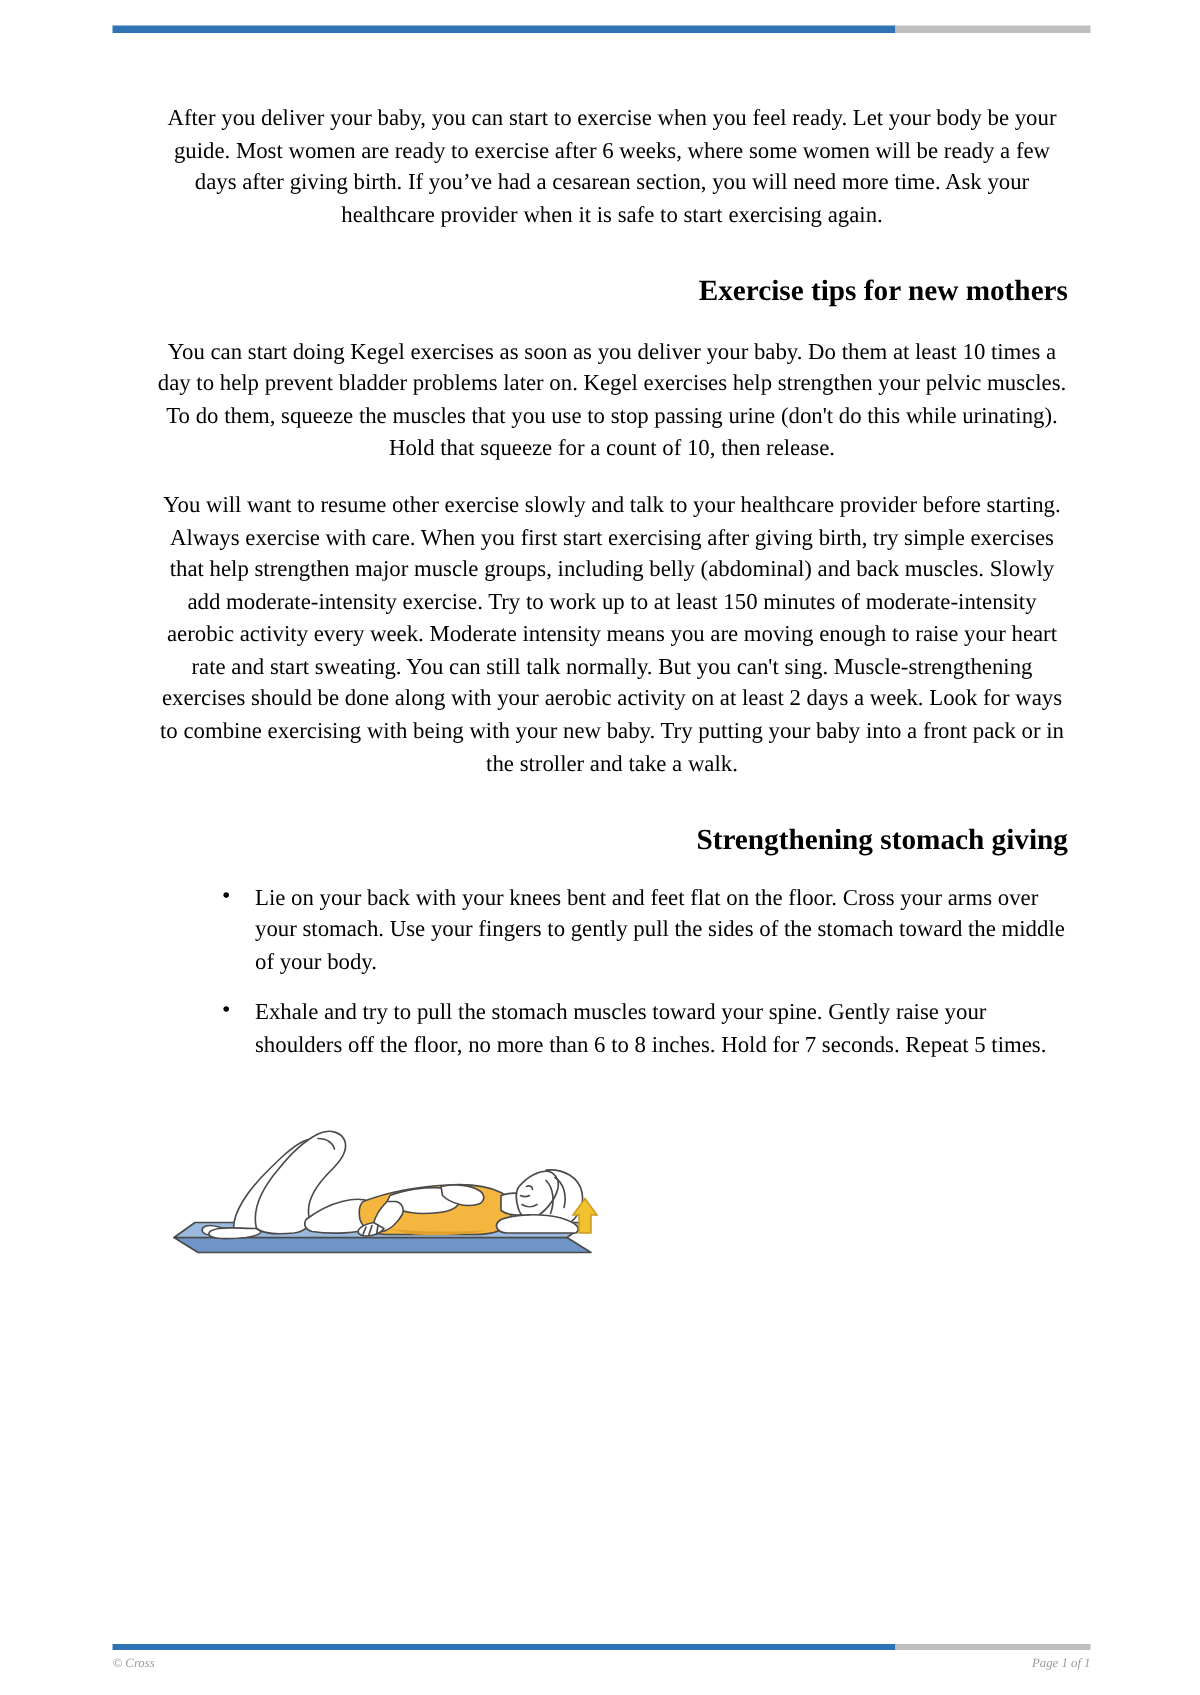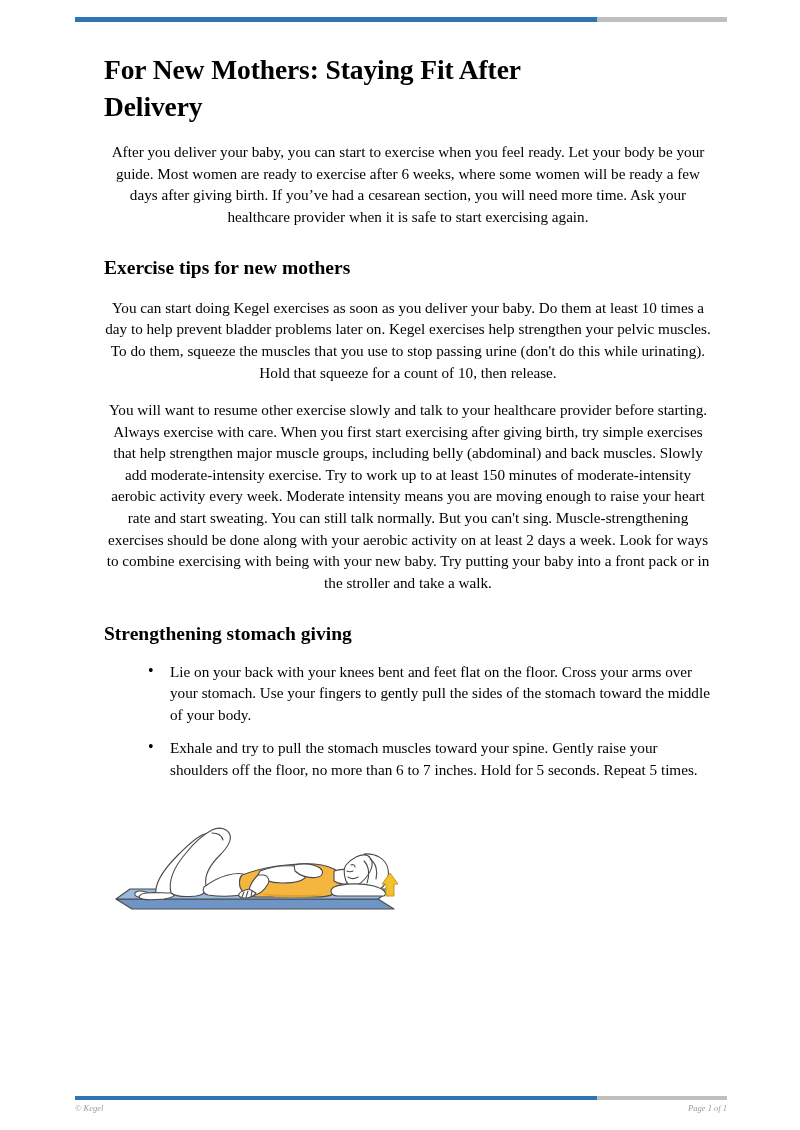--- a/index.html
+++ b/index.html
@@ -44,20 +44,21 @@
     margin: 0 0 0 0;
     letter-spacing: -0.1px;
     max-width: 520px;
   }
 
   h2.section-heading {
     font-size: 19.5px;
     font-weight: bold;
     line-height: 1.3;
     margin: 28px 0 0 0;
+    text-align: right;
   }
 
   p.body-text {
     font-size: 15.2px;
     line-height: 1.42;
     margin: 16px 0 0 0;
     text-align: center;
   }
 
   ul.bullets {
@@ -114,38 +115,37 @@
 </head>
 <body>
 
 <div class="top-rule">
   <div class="rule-blue" id="top-rule-blue" style="width: 80%; background: rgb(46, 116, 181);"></div>
   <div class="rule-gray" style="background: rgb(191, 191, 191);"></div>
 </div>
 
 <div class="page">
 
-  <h1 class="doc-title">For New Mothers: Staying Fit After Delivery</h1>
 
   <p class="body-text">After you deliver your baby, you can start to exercise when you feel ready. Let your body be your guide. Most women are ready to exercise after 6 weeks, where some women will be ready a few days after giving birth. If you’ve had a cesarean section, you will need more time. Ask your healthcare provider when it is safe to start exercising again.</p>
 
   <h2 class="section-heading">Exercise tips for new mothers</h2>
   <p class="body-text">You can start doing Kegel exercises as soon as you deliver your baby. Do them at least 10 times a day to help prevent bladder problems later on. Kegel exercises help strengthen your pelvic muscles. To do them, squeeze the muscles that you use to stop passing urine (don't do this while urinating). Hold that squeeze for a count of 10, then release.</p>
   <p class="body-text">You will want to resume other exercise slowly and talk to your healthcare provider before starting. Always exercise with care. When you first start exercising after giving birth, try simple exercises that help strengthen major muscle groups, including belly (abdominal) and back muscles. Slowly add moderate-intensity exercise. Try to work up to at least 150 minutes of moderate-intensity aerobic activity every week. Moderate intensity means you are moving enough to raise your heart rate and start sweating. You can still talk normally. But you can't sing. Muscle-strengthening exercises should be done along with your aerobic activity on at least 2 days a week. Look for ways to combine exercising with being with your new baby. Try putting your baby into a front pack or in the stroller and take a walk.</p>
 
   <h2 class="section-heading">Strengthening stomach giving</h2>
 
   <ul class="bullets">
     <li>
       <span class="bullet-dot">•</span>
       <span>Lie on your back with your knees bent and feet flat on the floor. Cross your arms over your stomach. Use your fingers to gently pull the sides of the stomach toward the middle of your body.</span>
     </li>
     <li>
       <span class="bullet-dot">•</span>
-      <span>Exhale and try to pull the stomach muscles toward your spine. Gently raise your shoulders off the floor, no more than 6 to 7 inches. Hold for 5 seconds. Repeat 5 times.</span>
+      <span>Exhale and try to pull the stomach muscles toward your spine. Gently raise your shoulders off the floor, no more than 6 to 8 inches. Hold for 7 seconds. Repeat 5 times.</span>
     </li>
   </ul>
 
   <div class="figure">
     <svg viewBox="0 0 300 120" xmlns="http://www.w3.org/2000/svg">
       <defs>
         <style>
           .ol { stroke:#4A4A4A; stroke-width:1.1; stroke-linejoin:round; stroke-linecap:round; }
           .skin { fill:#FFFFFF; }
           .shirt { fill:#F5B63F; }
@@ -232,15 +232,15 @@
     </svg>
   </div>
 
 </div>
 
 <div class="footer-rule">
   <div class="rule-blue" id="footer-rule-blue" style="width: 80%; background: rgb(46, 116, 181);"></div>
   <div class="rule-gray" style="background: rgb(191, 191, 191);"></div>
 </div>
 <div class="footer-meta" style="color: rgb(154, 154, 154);">
-  <span>© Kegel</span>
+  <span>© Cross</span>
   <span>Page 1 of 1</span>
 </div>
 
 </body></html>

